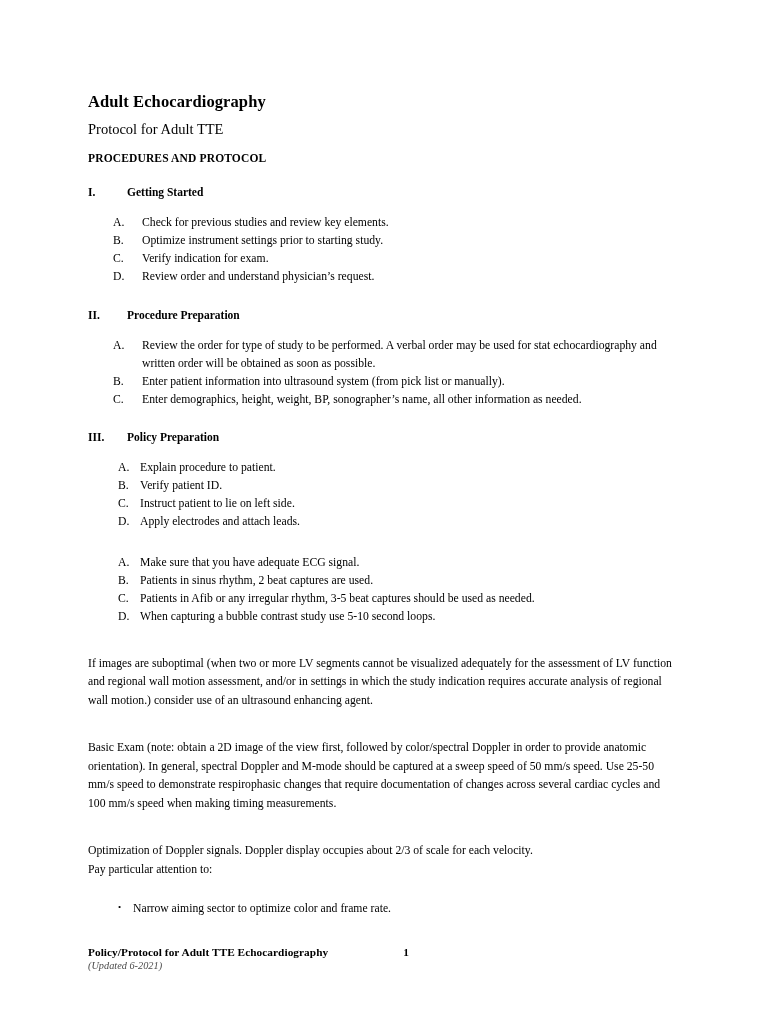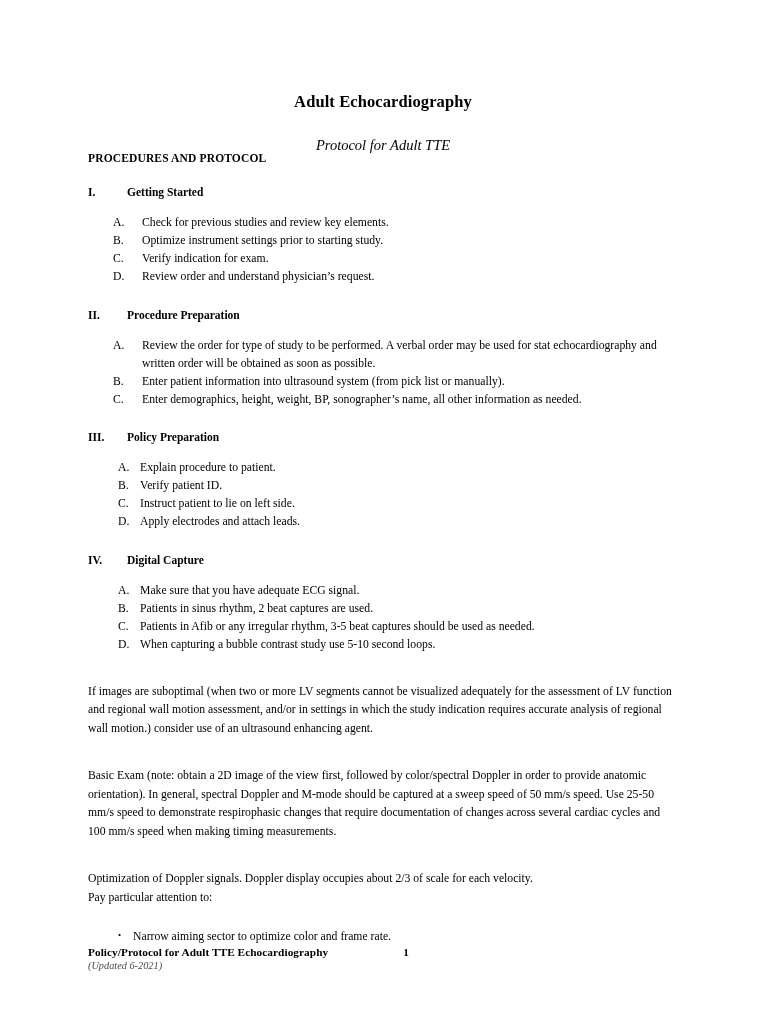--- a/index.html
+++ b/index.html
@@ -23,33 +23,31 @@
     background: #ffffff;
     overflow: hidden;
   }
 
   
   .title-block {
     position: absolute;
     left: 88px;
     top: 92px;
     width: 590px;
-    text-align: center;
   }
   .doc-title {
     font-size: 16.5px;
     font-weight: bold;
     letter-spacing: 0.1px;
     line-height: 1.25;
   }
   .doc-subtitle {
     font-size: 14.5px;
-    font-style: italic;
     line-height: 1.25;
-    margin-top: 23px;
+    margin-top: 7px;
   }
 
   
   .body-area {
     position: absolute;
     left: 88px;
     top: 152px;
     width: 590px;
   }
 
@@ -237,24 +235,20 @@
               <div class="item-letter">C.</div>
               <div class="item-text">Instruct patient to lie on left side.</div>
             </div>
             <div class="item">
               <div class="item-letter">D.</div>
               <div class="item-text">Apply electrodes and attach leads.</div>
             </div>
           </div>
         </div>
         <div class="section">
-          <div class="section-head">
-            <div class="section-num">IV.</div>
-            <div class="section-title">Digital Capture</div>
-          </div>
           <div class="items gutter-narrow">
             <div class="item">
               <div class="item-letter">A.</div>
               <div class="item-text">Make sure that you have adequate ECG signal.</div>
             </div>
             <div class="item">
               <div class="item-letter">B.</div>
               <div class="item-text">Patients in sinus rhythm, 2 beat captures are used.</div>
             </div>
             <div class="item">

